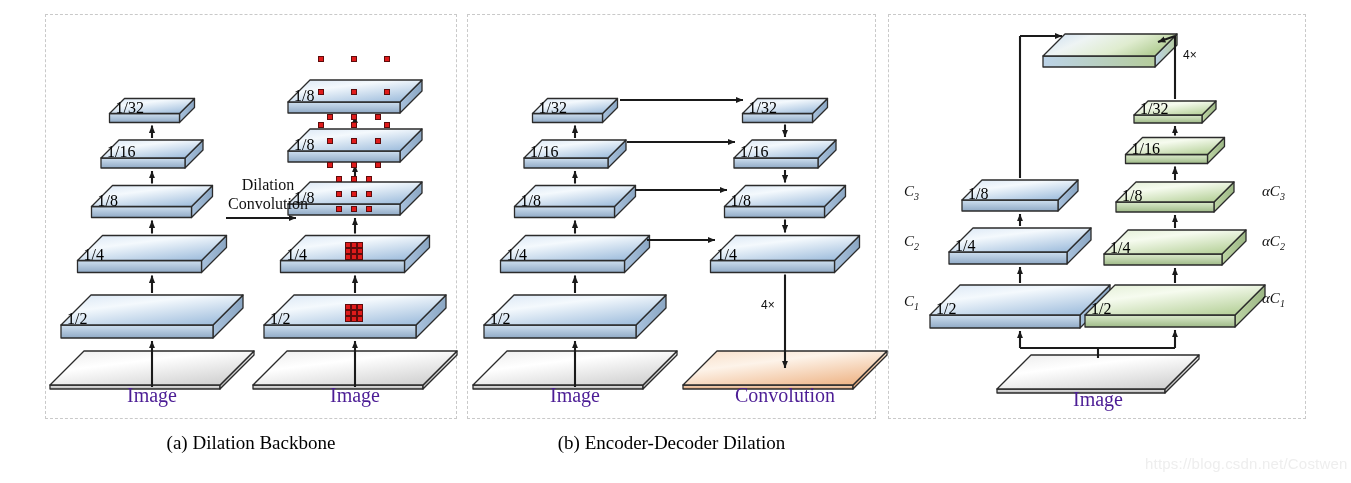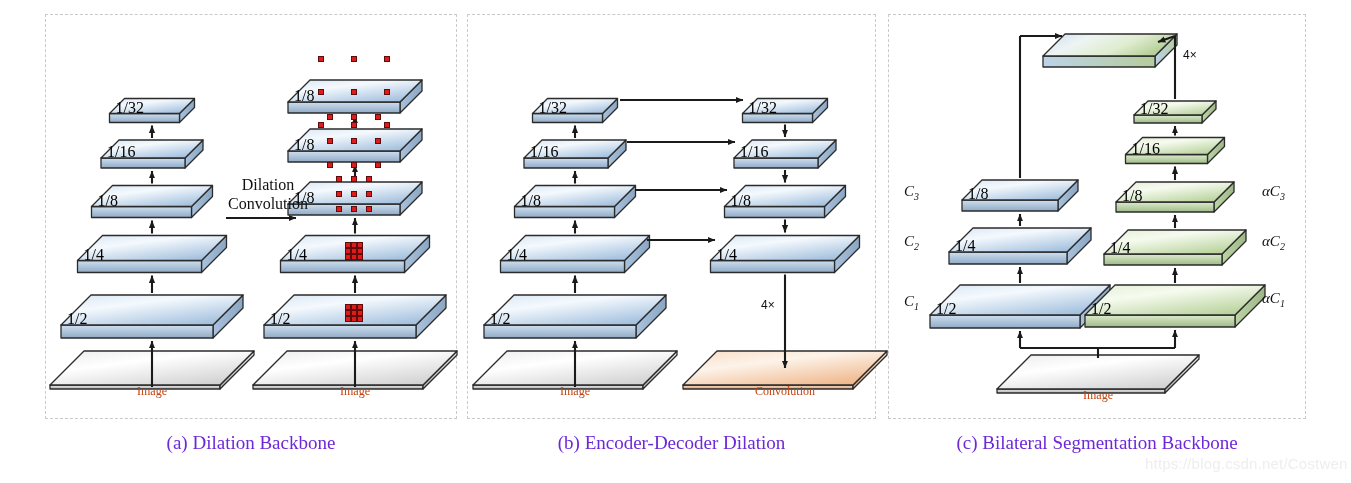--- a/index.html
+++ b/index.html
@@ -22,43 +22,43 @@
     border: 1px dashed #c9c9c9;
     background: transparent;
   }
   #panel-a { left: 45px;  top: 14px; width: 412px; height: 405px; }
   #panel-b { left: 467px; top: 14px; width: 409px; height: 405px; }
   #panel-c { left: 888px; top: 14px; width: 418px; height: 405px; }
 
   .caption {
     position: absolute;
     font-size: 19px;
-    color: #6d28d9;
+    color: #000000;
     text-align: center;
     white-space: nowrap;
     font-family: "Liberation Serif", "DejaVu Serif", serif;
   }
   #cap-a { left: 45px;  top: 432px; width: 412px; }
   #cap-b { left: 467px; top: 432px; width: 409px; }
   #cap-c { left: 888px; top: 432px; width: 418px; }
 
   .watermark {
     position: absolute;
     left: 1145px; top: 455px;
     font-size: 15px;
     color: #eeeeee;
     font-family: "Liberation Sans", sans-serif;
     letter-spacing: .2px;
     white-space: nowrap;
   }
   .base-lbl {
     position: absolute;
     font-family: "Liberation Serif", "DejaVu Serif", serif;
-    font-size: 12px;
-    color: #c2410c;
+    font-size: 20px;
+    color: #4c1d95;
     white-space: nowrap;
     text-align: center;
   }
   .side-lbl {
     position: absolute;
     font-family: "Liberation Serif", "DejaVu Serif", serif;
     font-style: italic;
     font-size: 15px;
     color: #111;
     white-space: nowrap;
@@ -468,16 +468,15 @@
       <div class="side-lbl" style="position: absolute; left: 904px; top: 183px;">C<sub>3</sub></div>
       <div class="side-lbl" style="position: absolute; left: 904px; top: 233px;">C<sub>2</sub></div>
       <div class="side-lbl" style="position: absolute; left: 904px; top: 293px;">C<sub>1</sub></div>
       <div class="side-lbl" style="position: absolute; left: 1262px; top: 183px;">αC<sub>3</sub></div>
       <div class="side-lbl" style="position: absolute; left: 1262px; top: 233px;">αC<sub>2</sub></div>
       <div class="side-lbl" style="position: absolute; left: 1262px; top: 290px;">αC<sub>1</sub></div>
     </div>
 
   <div class="caption" id="cap-a">(a) Dilation Backbone</div>
   <div class="caption" id="cap-b">(b) Encoder-Decoder Dilation</div>
-  <div class="caption" id="cap-c">(c) Bilateral Segmentation Backbone</div>
 
   <div class="watermark">https://blog.csdn.net/Costwen</div>
 </div>
 
 </body></html>

